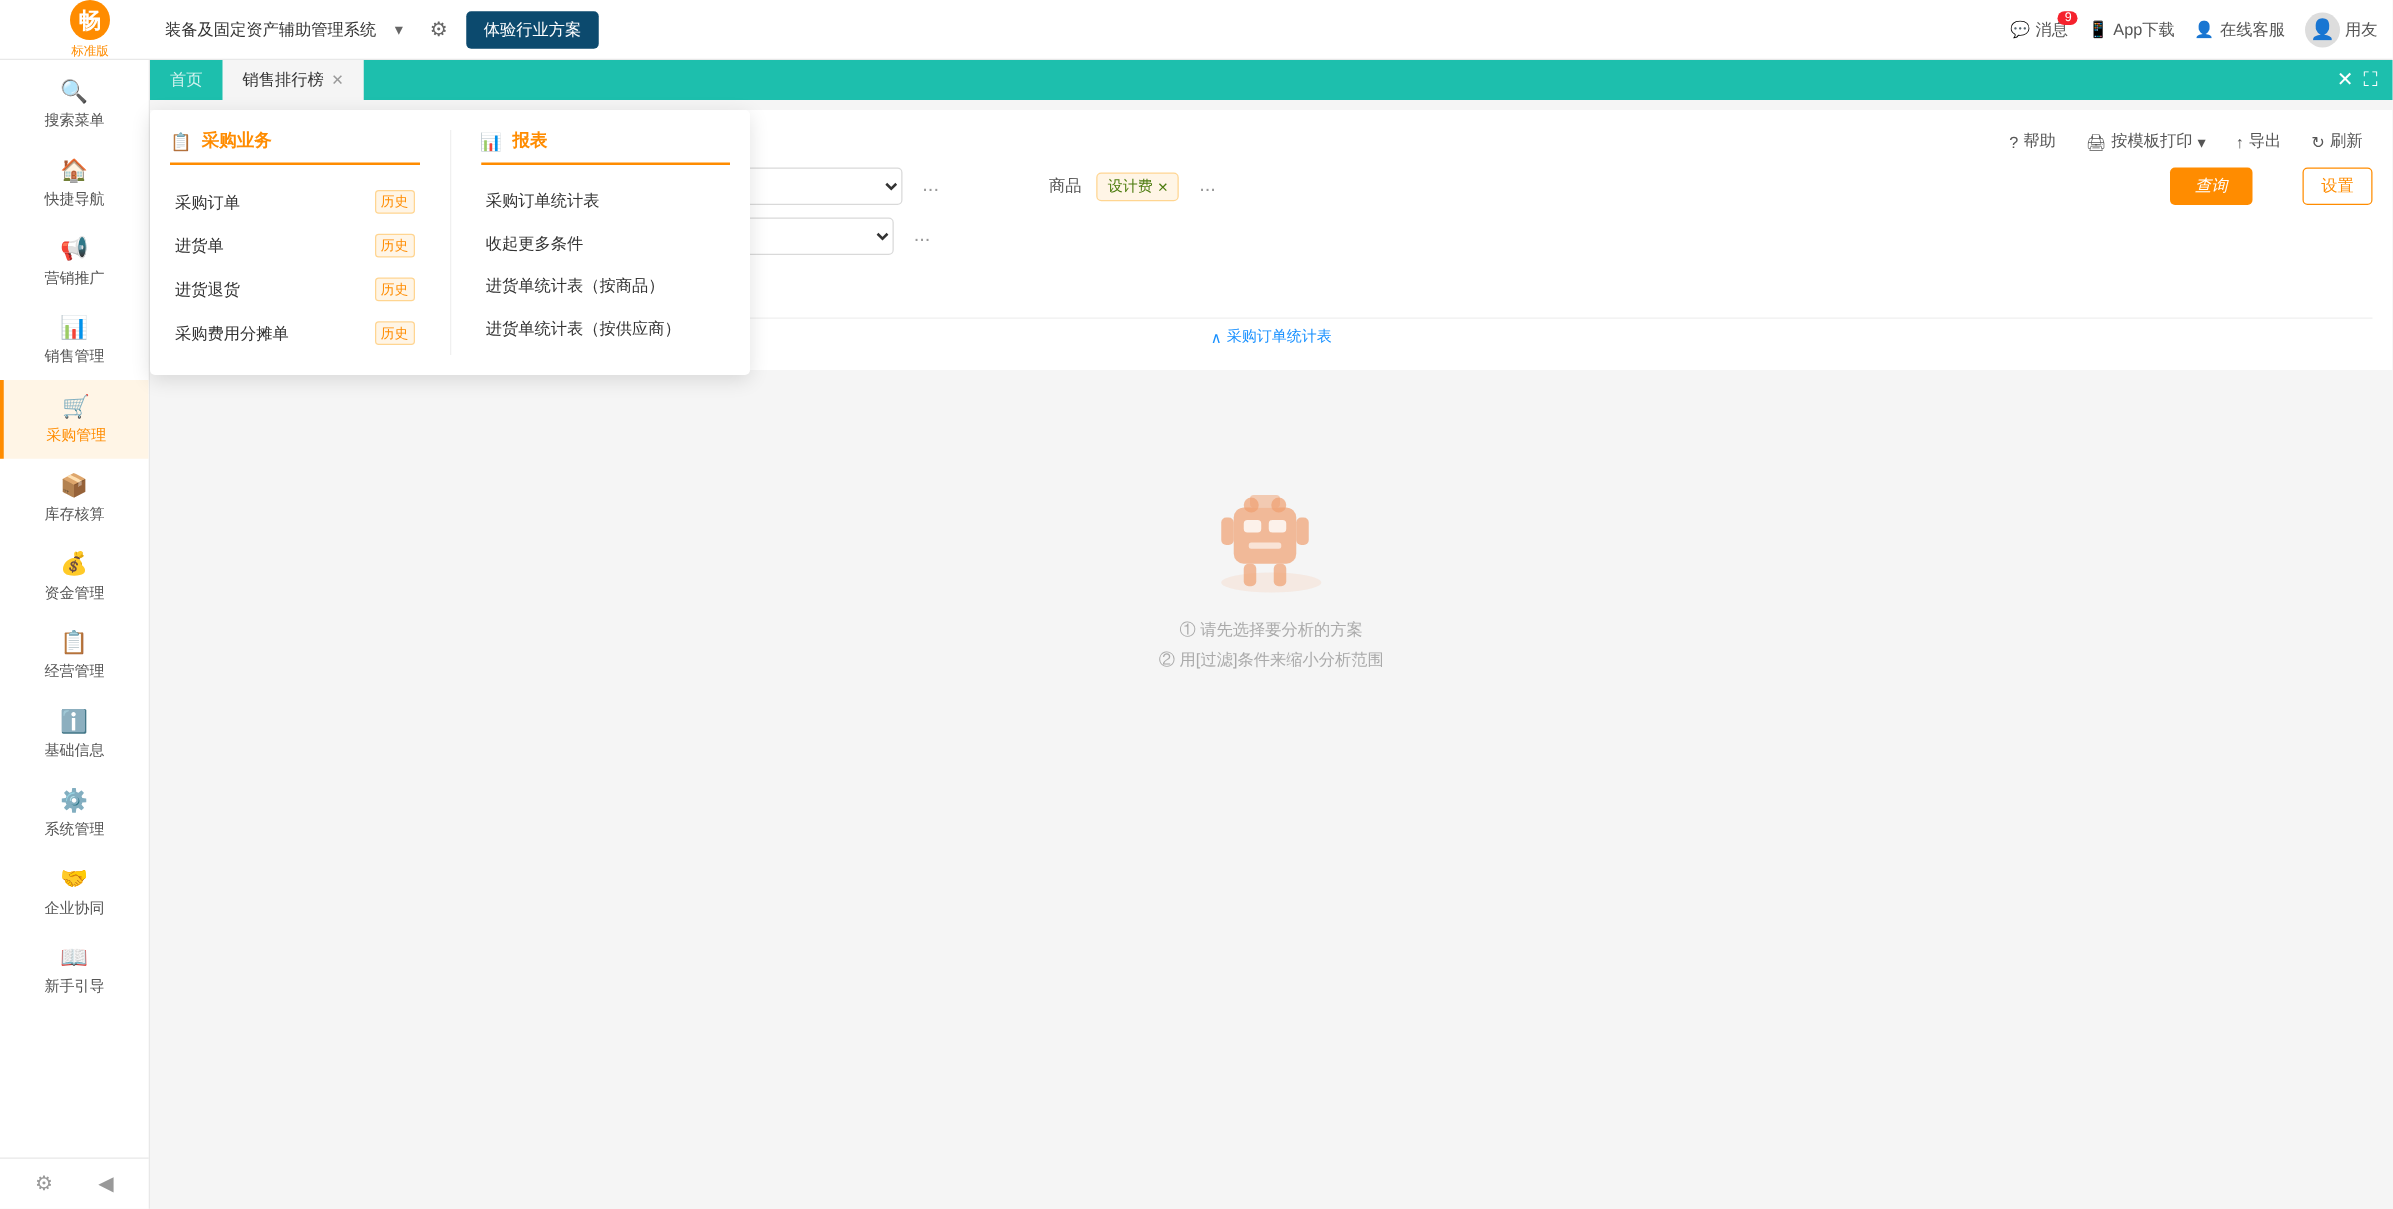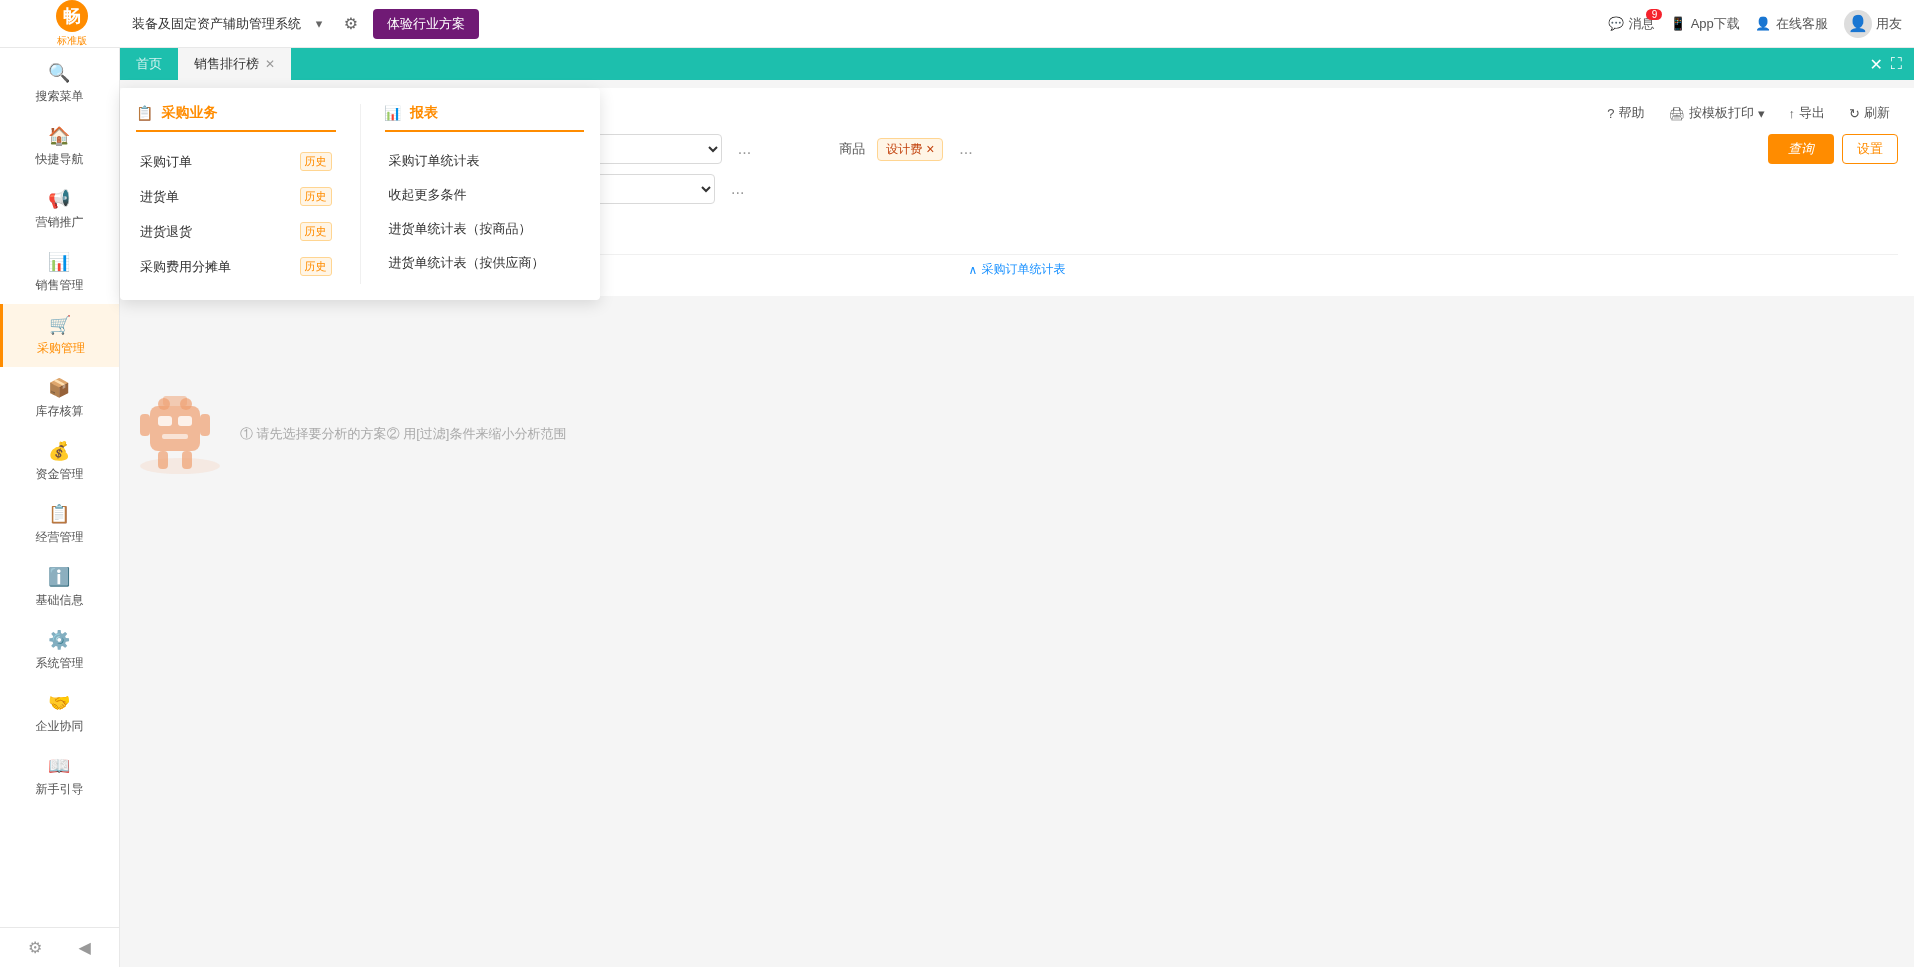--- a/index.html
+++ b/index.html
@@ -62,21 +62,21 @@
       width: 28px;
       height: 28px;
       color: #666;
       cursor: pointer;
       display: flex;
       align-items: center;
       justify-content: center;
       font-size: 16px;
     }
     .industry-btn {
-      background: #701a75;
+      background: #0c4a6e;
       color: white;
       border: none;
       padding: 6px 14px;
       border-radius: 4px;
       cursor: pointer;
       font-size: 13px;
     }
     .top-right {
       display: flex;
       align-items: center;
@@ -264,21 +264,21 @@
     .date-btn.active { background: #fff5e6; color: #ff8c00; border-color: #ff8c00; }
     .tag-item {
       display: inline-flex;
       align-items: center;
       gap: 4px;
       background: #fff5e6;
       border: 1px solid #ffd591;
       border-radius: 4px;
       padding: 2px 8px;
       font-size: 12px;
-      color: #c2410c;
+      color: #4d7c0f;
     }
     .tag-item .remove { cursor: pointer; font-size: 14px; }
     .ellipsis-btn {
       color: #999;
       cursor: pointer;
       font-size: 16px;
       padding: 0 4px;
     }
     .toolbar-right {
       margin-left: auto;
@@ -307,37 +307,39 @@
       font-style: italic;
     }
     .btn-settings {
       background: white;
       color: #ff8c00;
       border: 1px solid #ff8c00;
       padding: 5px 14px;
       border-radius: 4px;
       cursor: pointer;
       font-size: 13px;
+      margin-left: 32px;
     }
     .collapse-btn {
       display: flex;
       align-items: center;
       justify-content: center;
       gap: 4px;
       color: #1890ff;
       cursor: pointer;
       font-size: 12px;
       padding: 6px;
     }
 
     
     .empty-state {
       display: flex;
-      align-items: center;
-      justify-content: flex-start;
+      flex-direction: column;
+      align-items: center;
+      justify-content: space-between;
       padding: 80px 0;
       color: #999;
     }
     .empty-icon {
       width: 120px;
       height: 100px;
       margin-bottom: 16px;
     }
     .empty-text { font-size: 13px; color: #aaa; line-height: 24px; }
 

